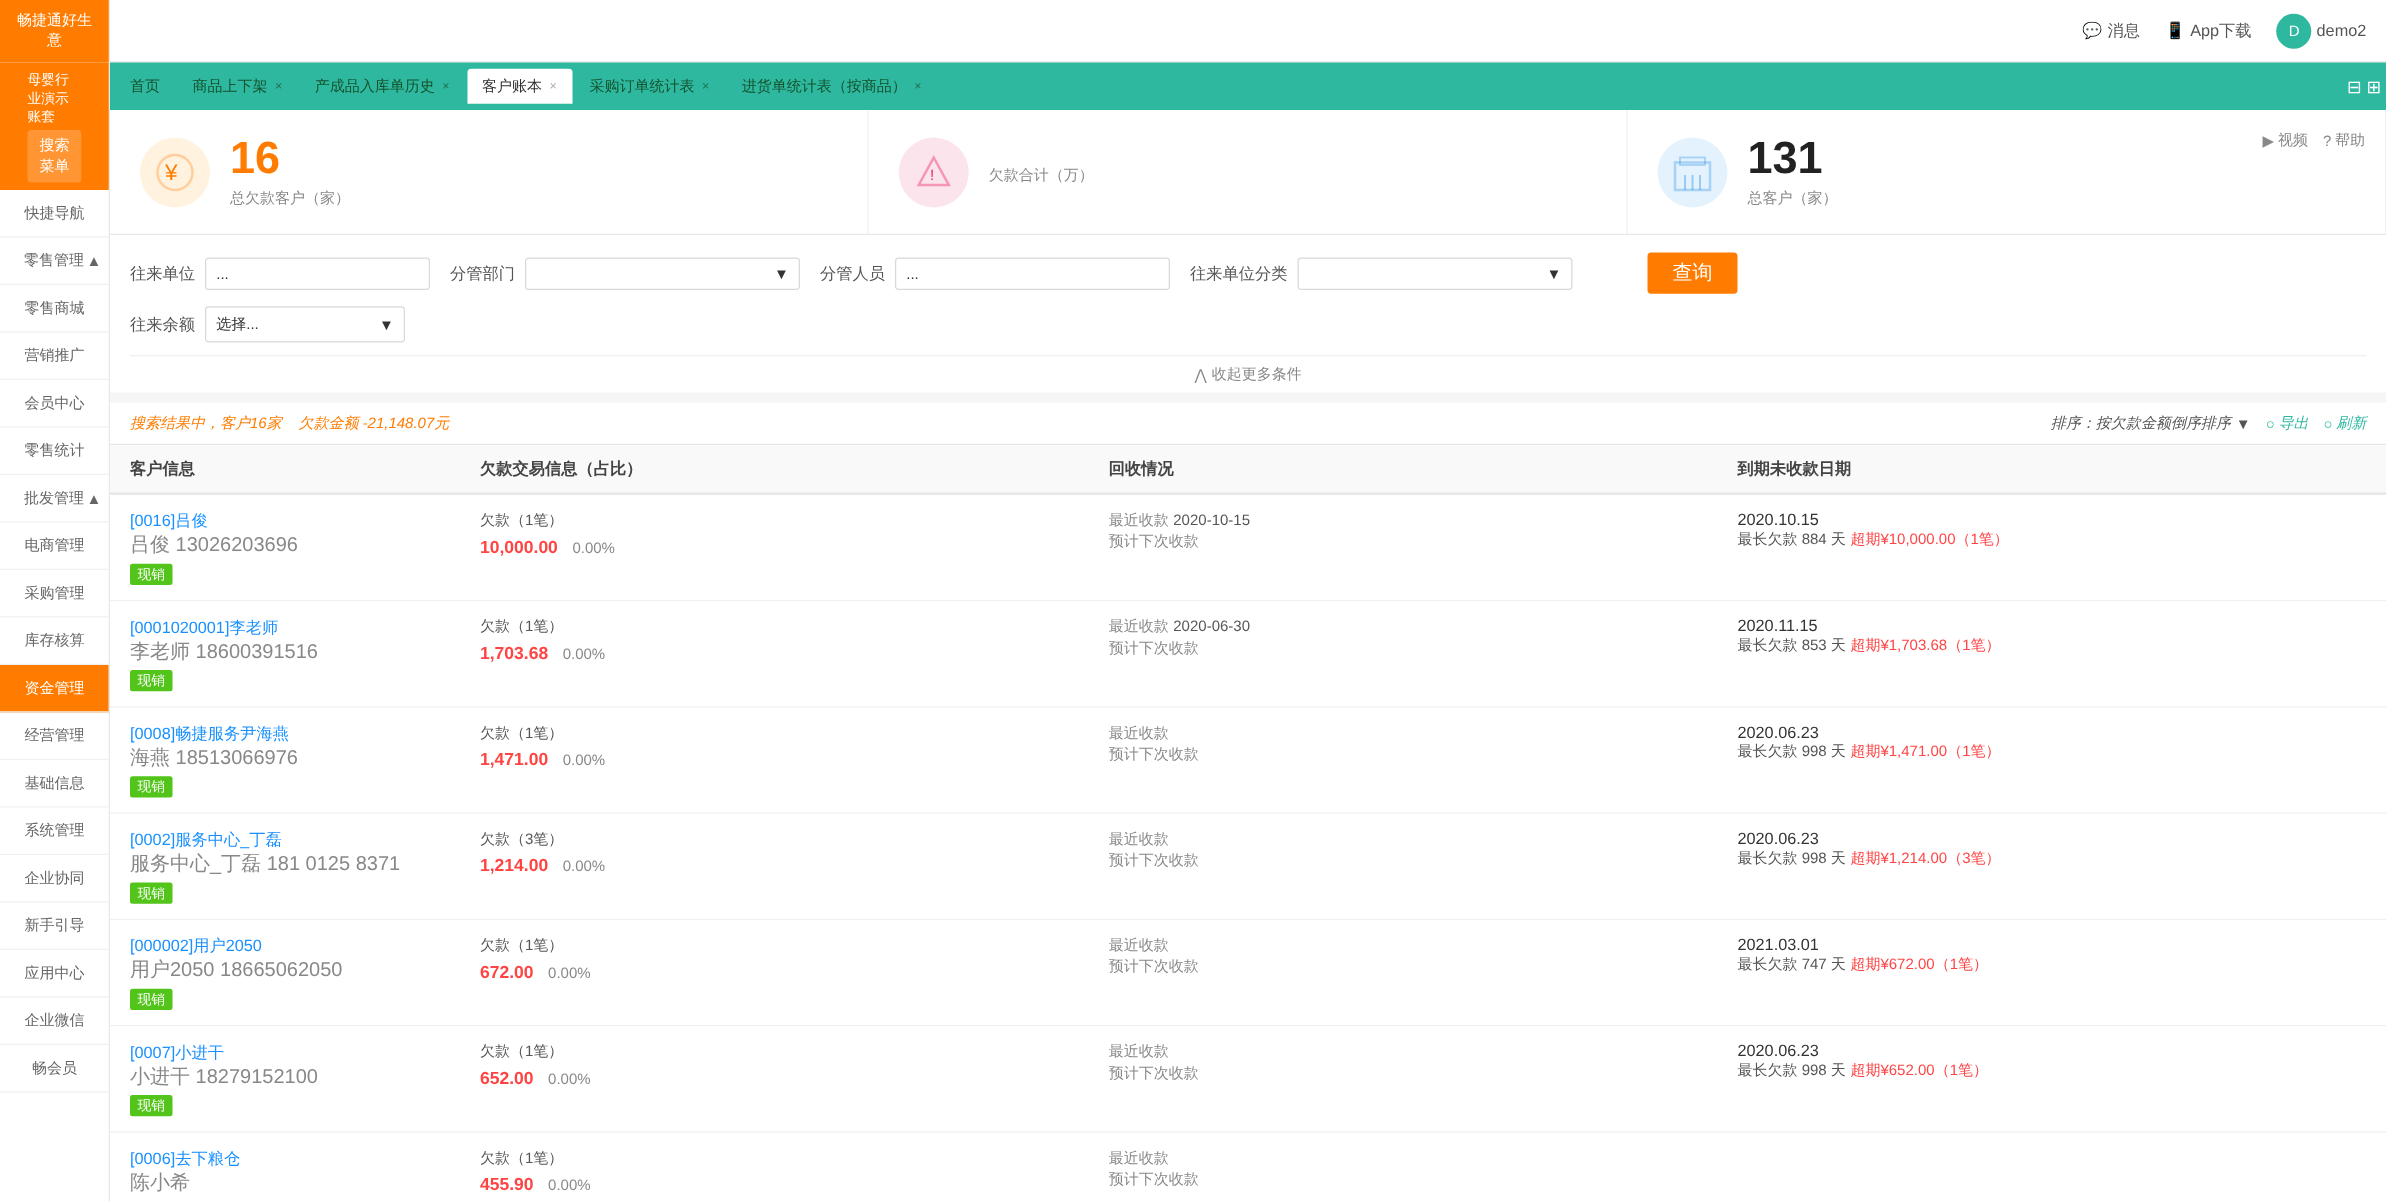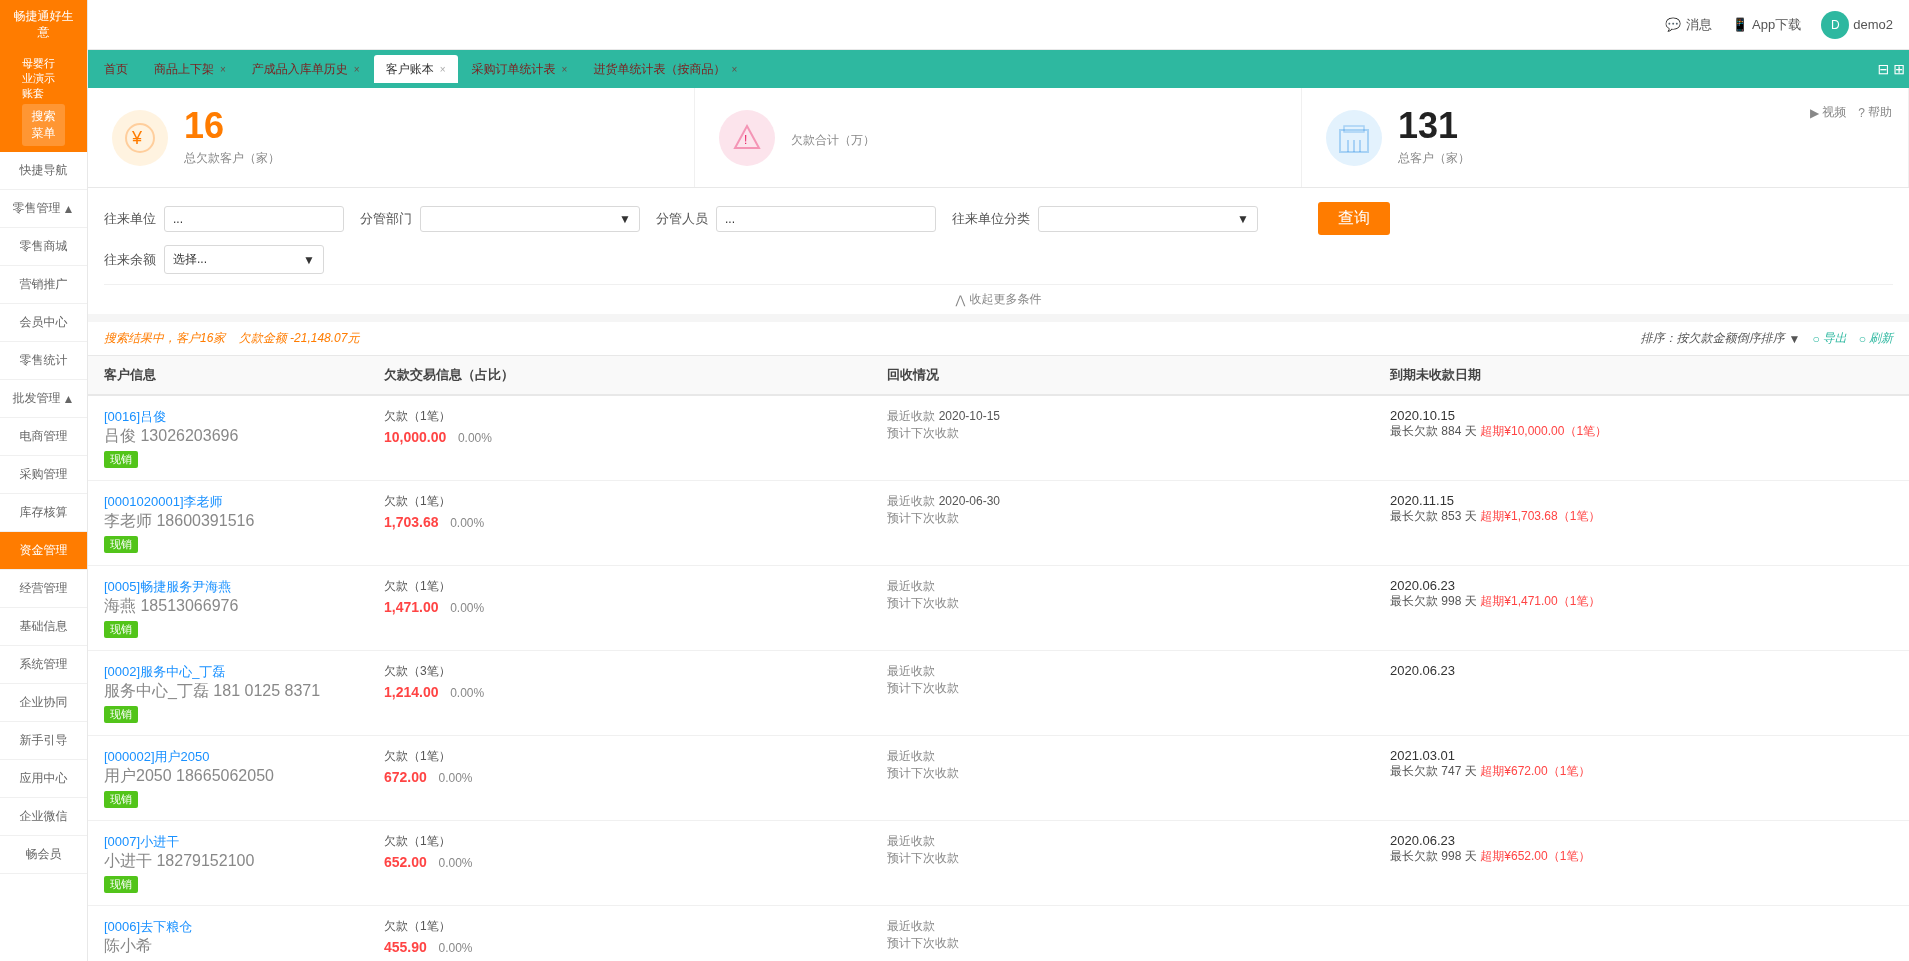--- a/index.html
+++ b/index.html
@@ -10,33 +10,33 @@
 
     
     .sidebar { width: 88px; background: #fff; border-right: 1px solid #e8e8e8; display: flex; flex-direction: column; flex-shrink: 0; }
     .sidebar-logo { background: #ff7c00; height: 50px; display: flex; align-items: center; justify-content: center; padding: 0 8px; }
     .sidebar-logo-text { color: #fff; font-size: 12px; line-height: 1.3; text-align: center; }
     .sidebar-search { background: #ff7c00; padding: 6px 22px; }
     .sidebar-search-btn { background: rgba(255,255,255,0.2); border: none; color: #fff; width: 100%; padding: 4px; border-radius: 3px; font-size: 12px; cursor: pointer; text-align: center; }
     .sidebar-nav { flex: 1; overflow-y: auto; }
     .sidebar-item { padding: 10px 6px; text-align: center; cursor: pointer; border-bottom: 1px solid #f0f0f0; font-size: 12px; color: #666; }
     .sidebar-item.active { background: #ff7c00; color: #fff; }
-    .sidebar-item.has-arrow { display: flex; align-items: center; justify-content: center; gap: 2px; }
+    .sidebar-item.has-arrow { display: flex; align-items: center; justify-content: flex-end; gap: 2px; }
 
     
     .main-area { flex: 1; display: flex; flex-direction: column; overflow: hidden; }
 
     
     .top-bar { height: 50px; background: #fff; display: flex; align-items: center; justify-content: space-between; padding: 0 16px; border-bottom: 1px solid #e8e8e8; }
     .top-bar-right { display: flex; align-items: center; gap: 20px; font-size: 13px; color: #555; }
     .top-bar-right .icon-btn { display: flex; align-items: center; gap: 4px; cursor: pointer; }
 
     
     .tabs-bar { background: #2eb8a0; display: flex; align-items: center; height: 38px; padding: 0 4px; gap: 2px; }
-    .tab { display: flex; align-items: center; height: 28px; padding: 0 12px; border-radius: 3px 3px 0 0; font-size: 12px; color: #7f1d1d; cursor: pointer; gap: 6px; white-space: nowrap; }
+    .tab { display: flex; align-items: center; height: 28px; padding: 0 12px; border-radius: 3px 3px 0 0; font-size: 12px; color: #14532d; cursor: pointer; gap: 6px; white-space: nowrap; }
     .tab.active { background: #fff; color: #333; }
     .tab .close-x { font-size: 10px; opacity: 0.7; }
     .tabs-actions { margin-left: auto; display: flex; gap: 4px; color: #fff; font-size: 14px; }
 
     
     .content-area { flex: 1; overflow-y: auto; background: #f5f5f5; padding: 0; }
 
     
     .stats-row { display: flex; background: #fff; border-bottom: 1px solid #e8e8e8; }
     .stat-card { flex: 1; padding: 20px 24px; display: flex; align-items: center; gap: 16px; border-right: 1px solid #f0f0f0; }
@@ -360,21 +360,21 @@
             <div class="due-date">2020.11.15</div>
             <div>
               <span class="overdue-days">最长欠款 853 天</span>
               <span class="overdue-link">超期¥1,703.68（1笔）</span>
             </div>
           </div>
         </div>
 
         <div class="table-row">
           <div>
-            <div class="customer-name">[0005]畅捷服务尹海燕</div>
+            <div class="customer-name">[0008]畅捷服务尹海燕</div>
             <div class="customer-phone">海燕 18513066976</div>
             <span class="status-badge">现销</span>
           </div>
           <div>
             <div class="debt-count">欠款（1笔）</div>
             <span class="debt-amount">1,471.00</span>
             <span class="debt-percent">0.00%</span>
           </div>
           <div>
             <div>
@@ -407,20 +407,24 @@
           <div>
             <div>
               <span class="collection-label">最近收款</span>
             </div>
             <div>
               <span class="next-label">预计下次收款</span>
             </div>
           </div>
           <div>
             <div class="due-date">2020.06.23</div>
+            <div>
+              <span class="overdue-days">最长欠款 998 天</span>
+              <span class="overdue-link">超期¥1,214.00（3笔）</span>
+            </div>
           </div>
         </div>
 
         <div class="table-row">
           <div>
             <div class="customer-name">[000002]用户2050</div>
             <div class="customer-phone">用户2050 18665062050</div>
             <span class="status-badge">现销</span>
           </div>
           <div>

